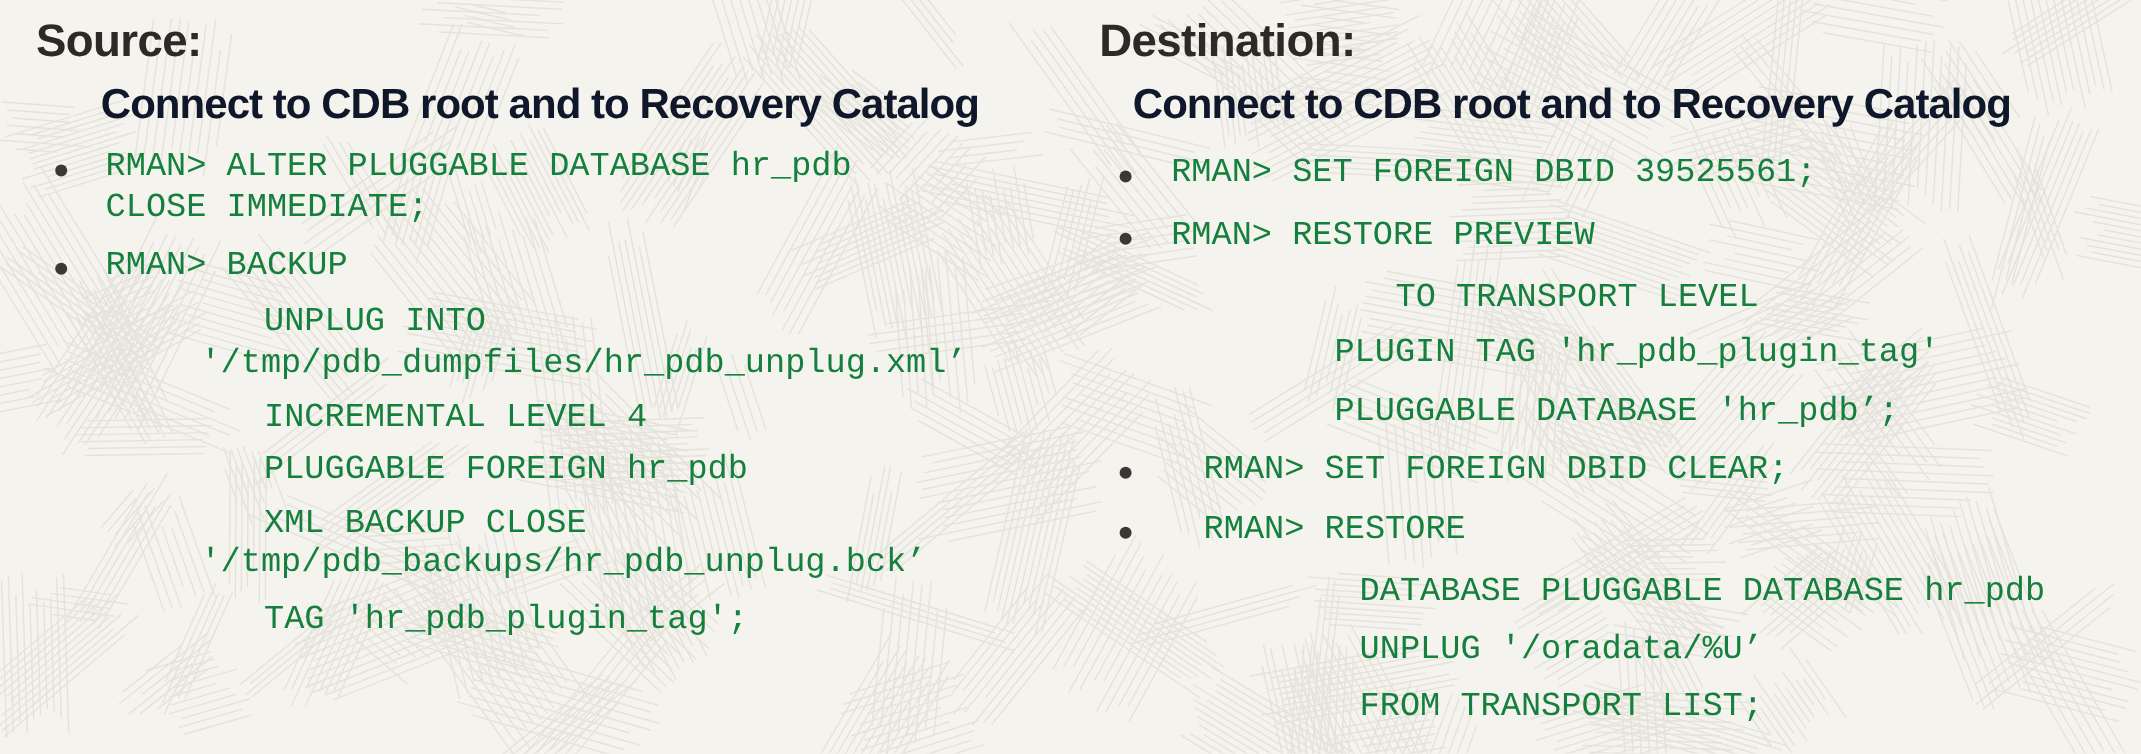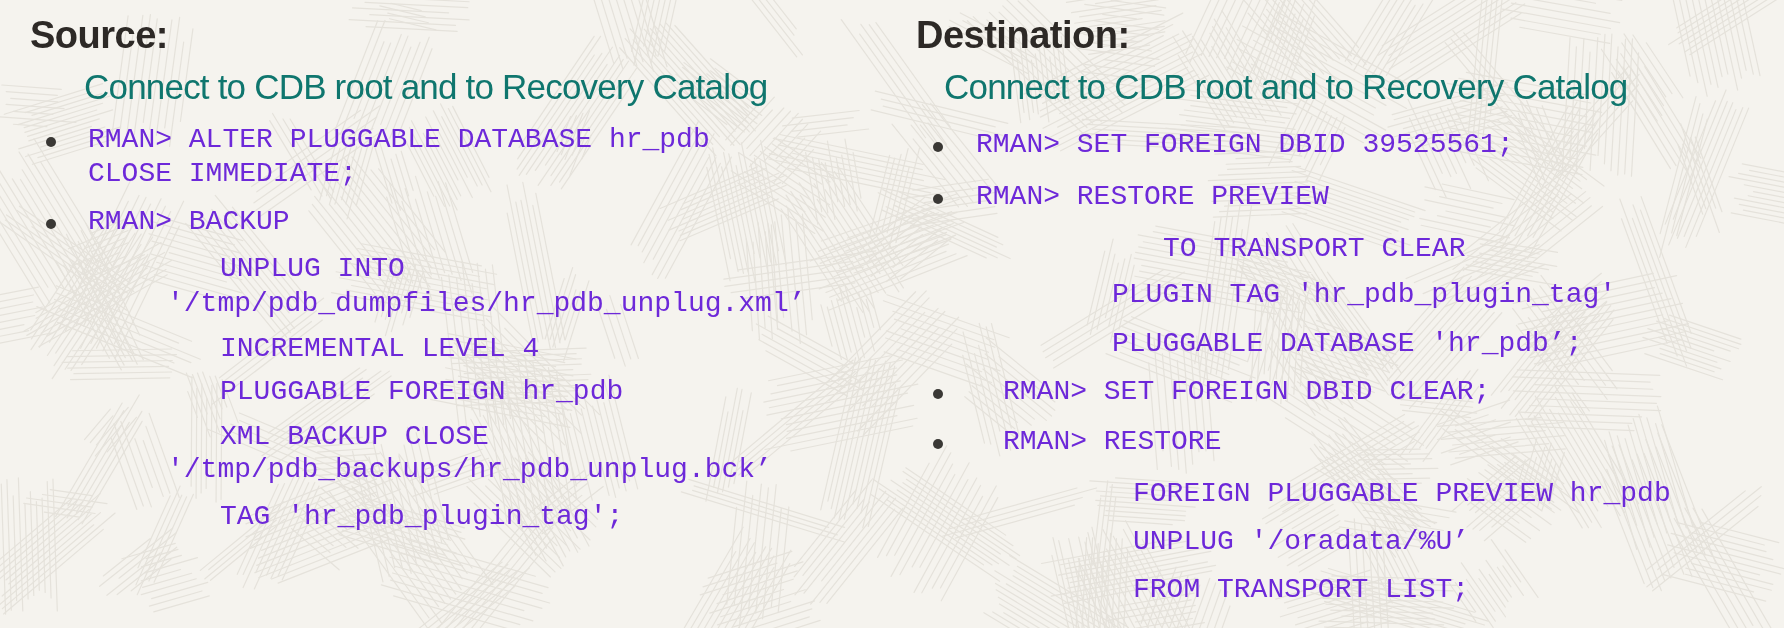--- a/index.html
+++ b/index.html
@@ -8,26 +8,26 @@
     background:#f5f3ee;
     font-family:"Liberation Sans",sans-serif;
   }
   #bg-texture{position:absolute;left:0;top:0;z-index:0}
   .layer{position:absolute;left:0;top:0;width:1784px;height:628px;z-index:1}
   .h{
     position:absolute;font-weight:700;font-size:38px;line-height:1.15;
     color:#2d2926;letter-spacing:-0.5px;white-space:pre;
   }
   .s{
-    position:absolute;font-weight:400;font-size:35px;line-height:1.2;
-    color:#0f766e;letter-spacing:-0.8px;white-space:pre;
+    position:absolute;font-weight:700;font-size:35px;line-height:1.2;
+    color:#0f172a;letter-spacing:-0.8px;white-space:pre;
   }
   .c{
     position:absolute;font-family:"Liberation Mono","DejaVu Sans Mono",monospace;
-    font-size:28px;line-height:1;color:#6d28d9;white-space:pre;
+    font-size:28px;line-height:1;color:#15803d;white-space:pre;
   }
   .b{
     position:absolute;width:10px;height:10px;border-radius:50%;
     background:#3a3835;
   }
 </style>
 </head>
 <body>
 
 <svg id="bg-texture" width="1784" height="628">
@@ -2261,27 +2261,27 @@
 
   <section>
     <div class="h" style="left:916px;top:14px">Destination:</div>
     <div class="s" style="left:944px;top:66px">Connect to CDB root and to Recovery Catalog</div>
 
     <span class="b" style="left:933px;top:142px"></span>
     <div class="c" style="left:976px;top:131px">RMAN&gt; SET FOREIGN DBID 39525561;</div>
 
     <span class="b" style="left:933px;top:194px"></span>
     <div class="c" style="left:976px;top:183px">RMAN&gt; RESTORE PREVIEW</div>
-    <div class="c" style="left:1163px;top:235px">TO TRANSPORT CLEAR</div>
+    <div class="c" style="left:1163px;top:235px">TO TRANSPORT LEVEL</div>
     <div class="c" style="left:1112px;top:281px">PLUGIN TAG 'hr_pdb_plugin_tag'</div>
     <div class="c" style="left:1112px;top:330px">PLUGGABLE DATABASE 'hr_pdb’;</div>
 
     <span class="b" style="left:933px;top:389px"></span>
     <div class="c" style="left:1003px;top:378px">RMAN&gt; SET FOREIGN DBID CLEAR;</div>
 
     <span class="b" style="left:933px;top:439px"></span>
     <div class="c" style="left:1003px;top:428px">RMAN&gt; RESTORE</div>
-    <div class="c" style="left:1133px;top:480px">FOREIGN PLUGGABLE PREVIEW hr_pdb</div>
+    <div class="c" style="left:1133px;top:480px">DATABASE PLUGGABLE DATABASE hr_pdb</div>
     <div class="c" style="left:1133px;top:528px">UNPLUG '/oradata/%U’</div>
     <div class="c" style="left:1133px;top:576px">FROM TRANSPORT LIST;</div>
   </section>
 
 </div>
 
 </body></html>

